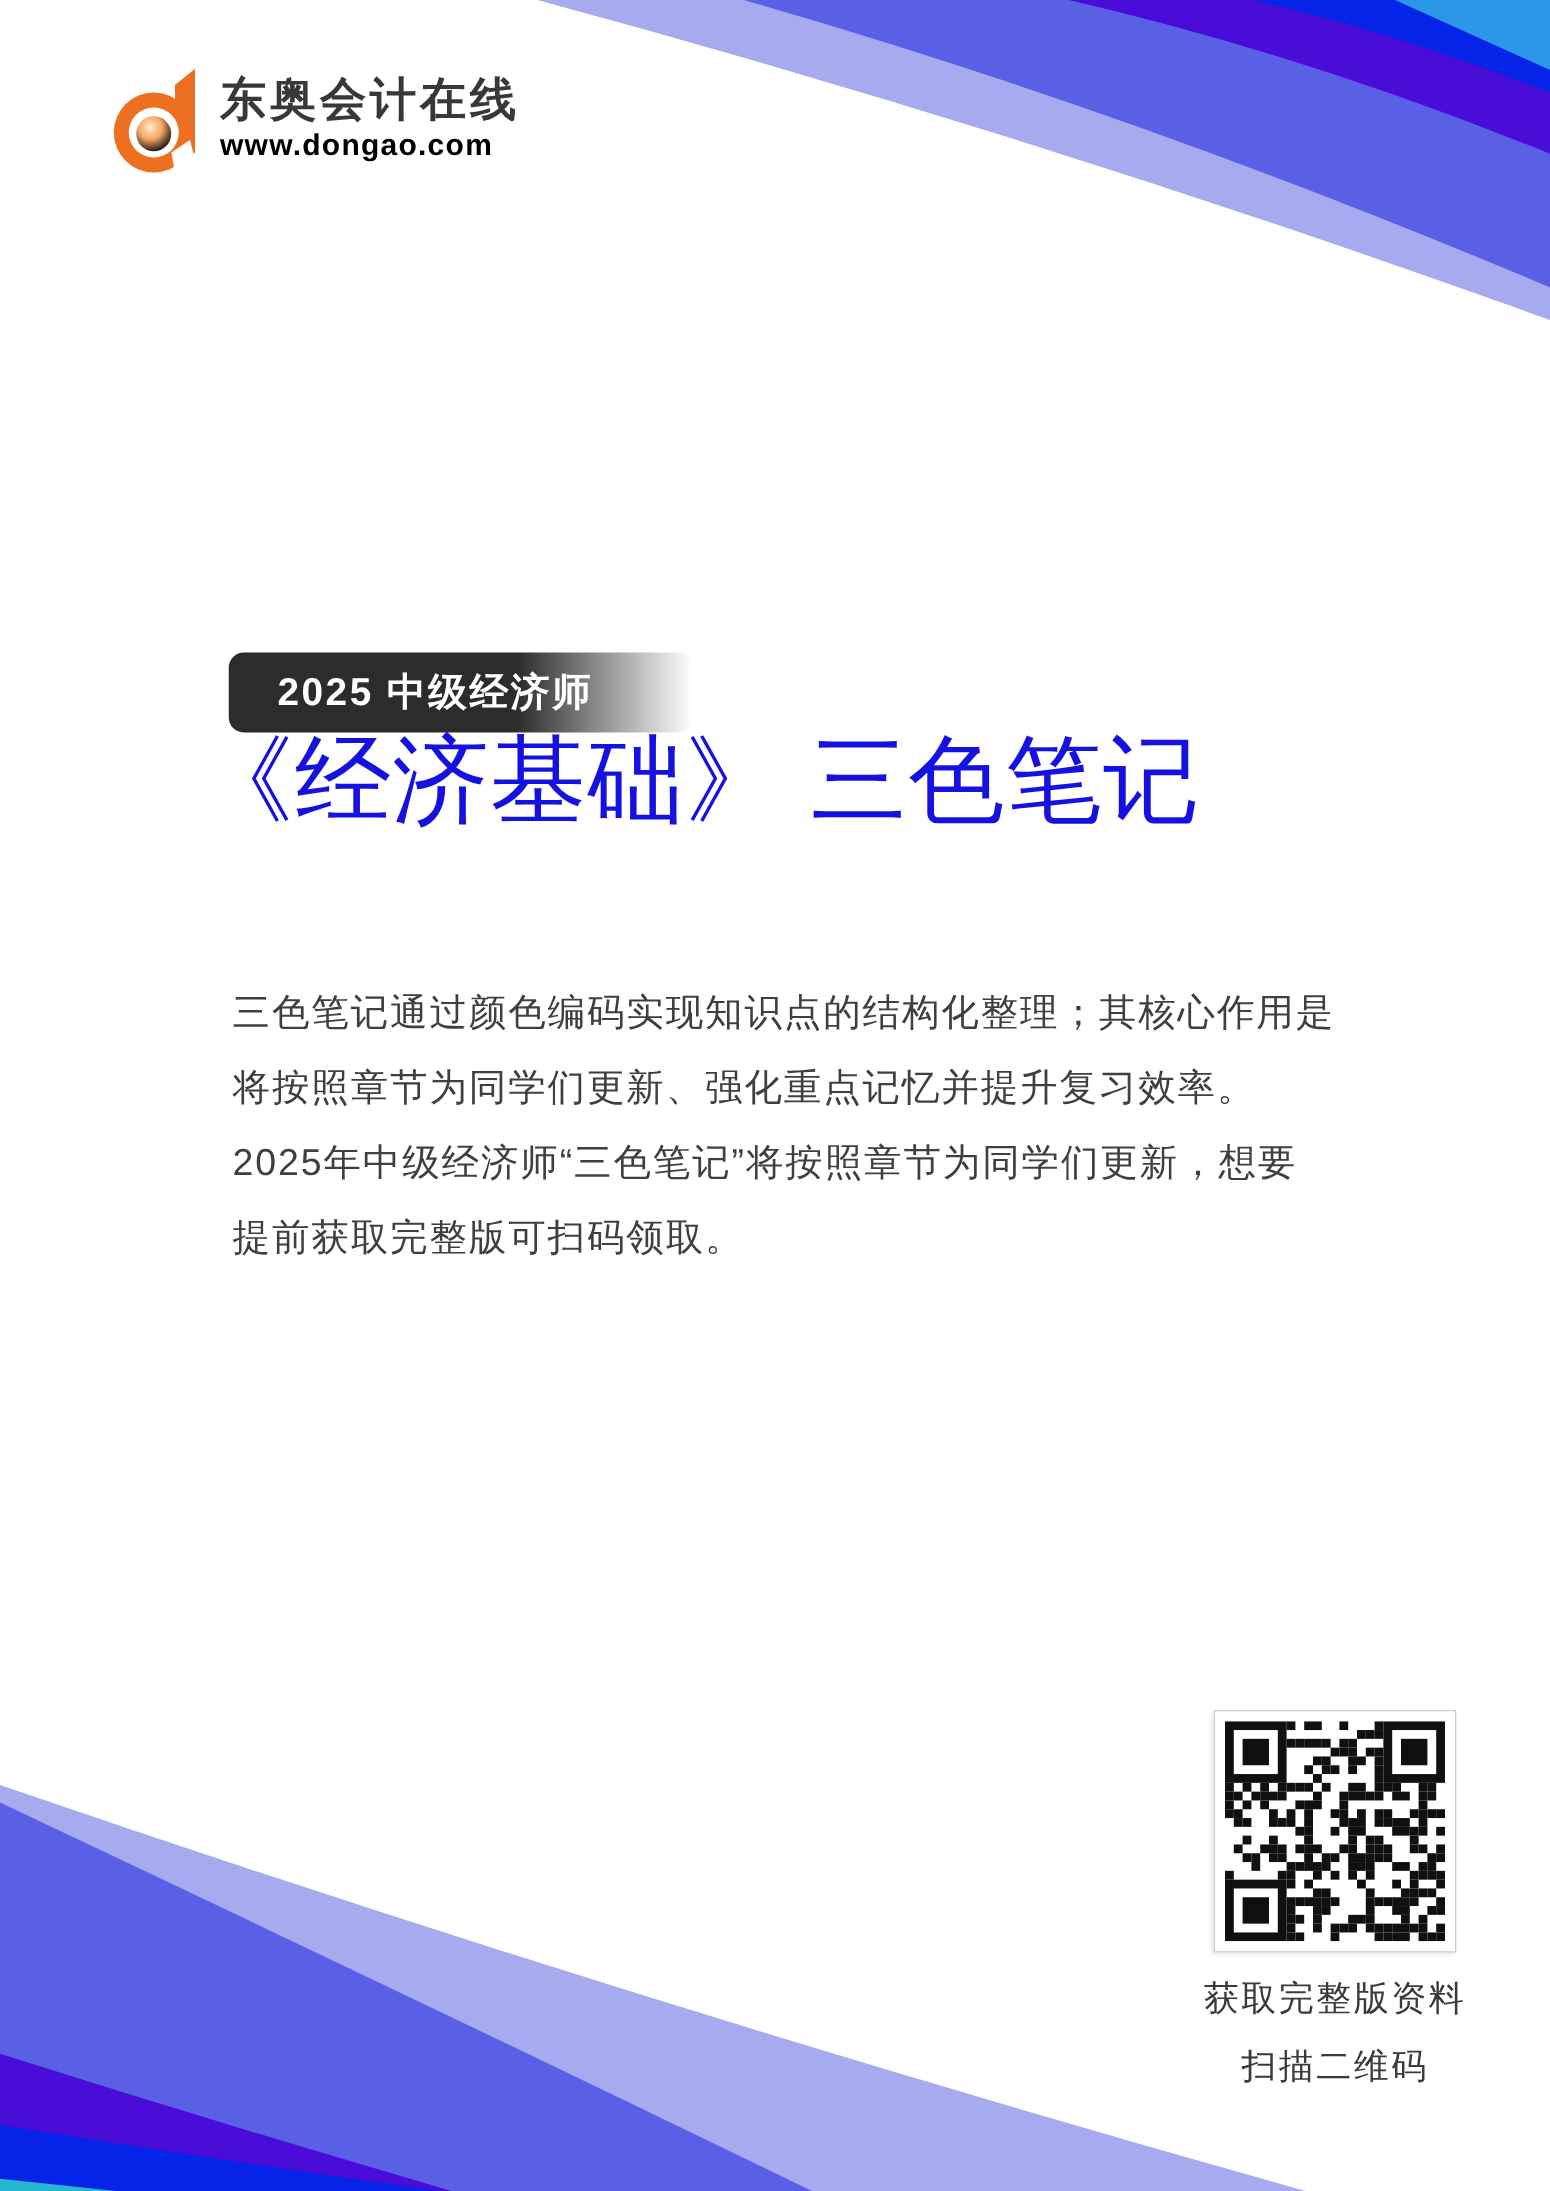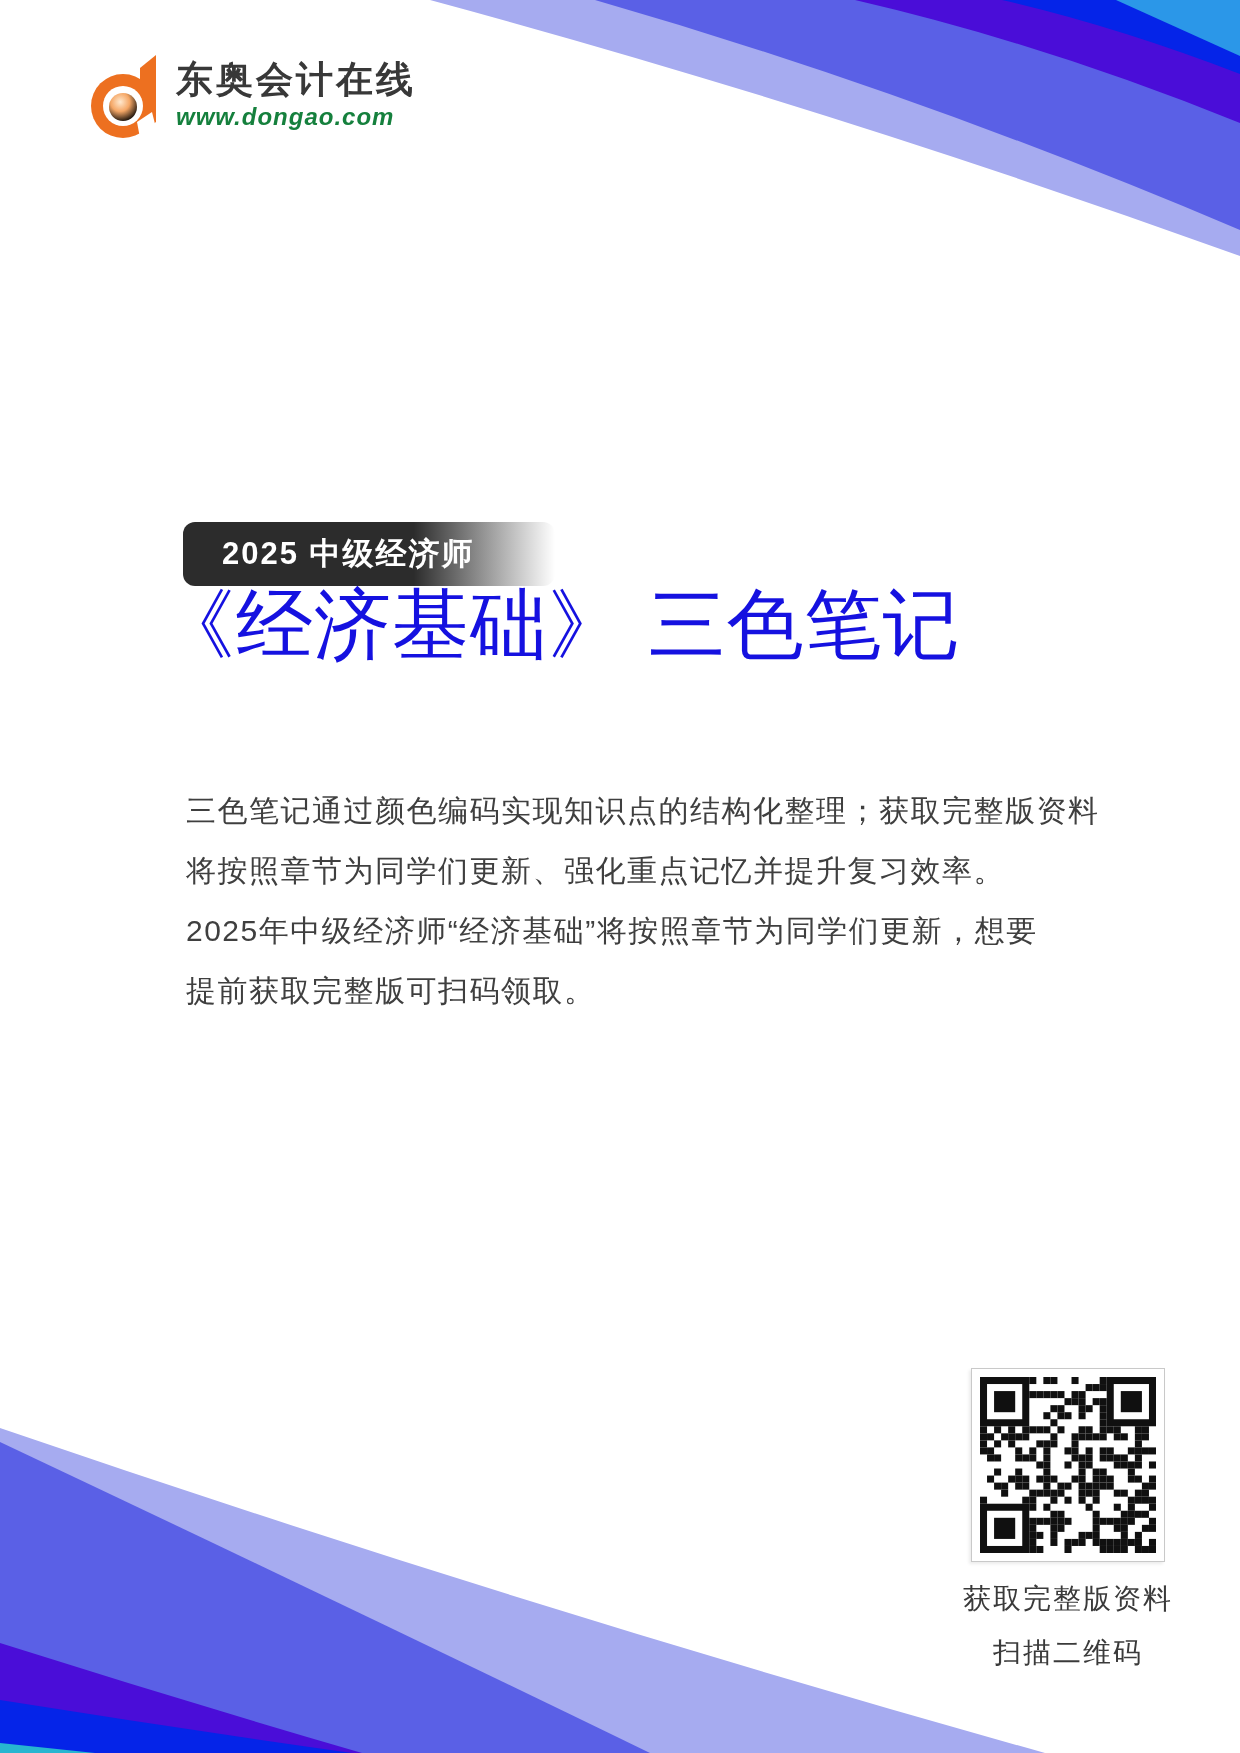--- a/index.html
+++ b/index.html
@@ -13,21 +13,21 @@
   }
   svg{display:block;}
   .deco{position:absolute;pointer-events:none;}
   .deco.top-right{top:0;left:0;}
   .deco.bottom-left{bottom:0;left:0;}
 
   
   .logo{position:absolute;left:90px;top:50px;display:flex;align-items:center;gap:14px;}
   .logo-text{display:flex;flex-direction:column;justify-content:center;}
   .brand-name{font-size:37px;font-weight:bold;color:#383838;letter-spacing:3px;line-height:44px;}
-  .brand-url{font-size:24px;font-weight:bold;color:#15803d;letter-spacing:1px;line-height:30px;font-style:italic;}
+  .brand-url{font-size:24px;font-weight:bold;color:#000000;letter-spacing:1px;line-height:30px;}
 
   
   .badge{
     position:absolute;left:183px;top:498px;
     width:372px;height:64px;
     border-radius:12px;
     background:linear-gradient(90deg,#2c2c2c 0%,#2c2c2c 62%,rgba(44,44,44,0) 100%);
     display:flex;align-items:center;
     padding-left:39px;box-sizing:border-box;margin-top:24px;
   }
@@ -102,23 +102,23 @@
     </div>
   </div>
 
   <div class="badge">
     <span class="badge-label">2025 中级经济师</span>
   </div>
 
   <div class="title">《经济基础》 三色笔记</div>
 
   <div class="intro">
-    <div class="intro-line">三色笔记通过颜色编码实现知识点的结构化整理；获取完整版资料</div>
+    <div class="intro-line">三色笔记通过颜色编码实现知识点的结构化整理；其核心作用是</div>
     <div class="intro-line">将按照章节为同学们更新、强化重点记忆并提升复习效率。</div>
-    <div class="intro-line">2025年中级经济师“经济基础”将按照章节为同学们更新，想要</div>
+    <div class="intro-line">2025年中级经济师“三色笔记”将按照章节为同学们更新，想要</div>
     <div class="intro-line">提前获取完整版可扫码领取。</div>
   </div>
 
   <div class="qr-block">
     <div class="qr-frame">
       <svg id="qr-svg" width="176" height="176" viewBox="0 0 176 176">
           <g fill="#101010">
             <rect x="49.28" y="0" width="7.04" height="7.04"></rect>
             <rect x="63.36" y="0" width="7.04" height="7.04"></rect>
             <rect x="70.4" y="0" width="7.04" height="7.04"></rect>

